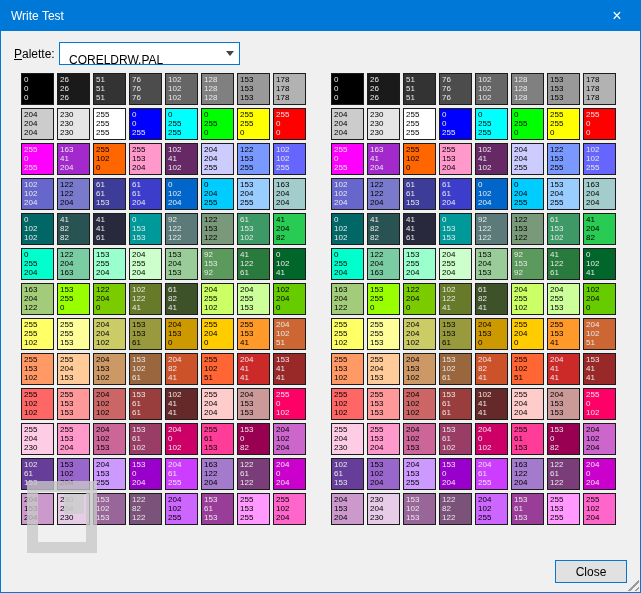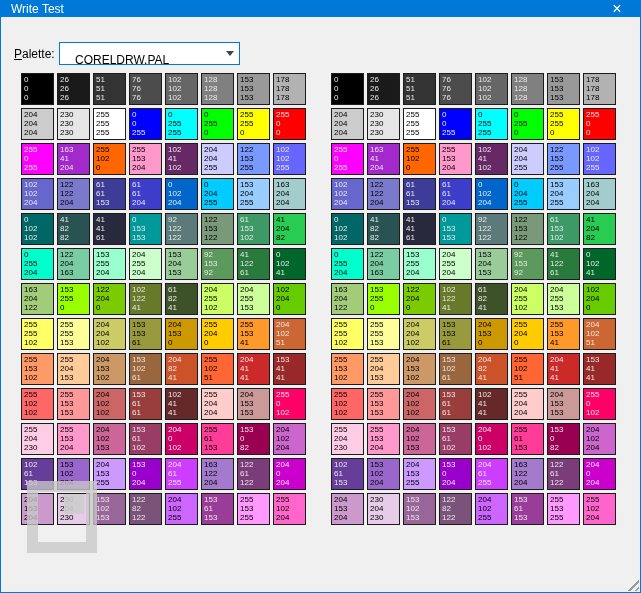--- a/index.html
+++ b/index.html
@@ -4,37 +4,37 @@
 <style>
   html,body { margin:0; padding:0; background:#ffffff; }
   body { width:641px; height:593px; font-family:"Liberation Sans", sans-serif; }
 
   .dialog {
     position:relative; width:641px; height:593px; box-sizing:border-box;
     background:#f0f0f0; border:1px solid #0078d7; overflow:hidden;
   }
 
   .titlebar {
-    position:absolute; top:0; left:0; right:0; height:16px;
+    position:absolute; top:0; left:0; right:0; height:30px;
     background:#0078d7; display:flex; align-items:center;
   }
   .titlebar-text { flex:1; color:#ffffff; font-size:12px; padding-left:10px; }
   .win-close {
     width:46px; height:30px; display:flex; align-items:center; justify-content:center;
     color:#ffffff; font-size:16px; cursor:default;
   }
 
   .palette-label { position:absolute; left:13px; top:46px; font-size:12px; color:#000; }
   .palette-label .mnemonic { text-decoration:underline; }
 
   .combo {
     position:absolute; left:58px; top:41px; width:181px; height:23px; box-sizing:border-box;
     background:#ffffff; border:1px solid #0078d7; display:flex; align-items:center; font-size:12px;
   }
-  .combo-value { flex:1; padding-left:15px; white-space:nowrap; overflow:hidden; color:#000;margin-top:12px; }
+  .combo-value { flex:1; padding-left:9px; white-space:nowrap; overflow:hidden; color:#000;margin-top:12px; }
   .combo-arrow { width:18px; display:flex; align-items:center; justify-content:center; }
   .combo-arrow .tri {
     width:0; height:0; border-left:4px solid transparent; border-right:4px solid transparent;
     border-top:5px solid #444444;
   }
 
   .grid {
     position:absolute; top:72px; display:grid;
     grid-template-columns:repeat(8, 33px); gap:3px;
   }
@@ -1148,16 +1148,19 @@
       </div>
     </div>
 
 
   <div class="watermark">
     <div class="wm-icon">
         <div class="wm-inner"></div>
       </div>
   </div>
 
+  <div class="close-btn">
+    <span>Close</span>
+  </div>
 
   <div class="resize-grip"></div>
 
 </div>
 
 </body></html>

